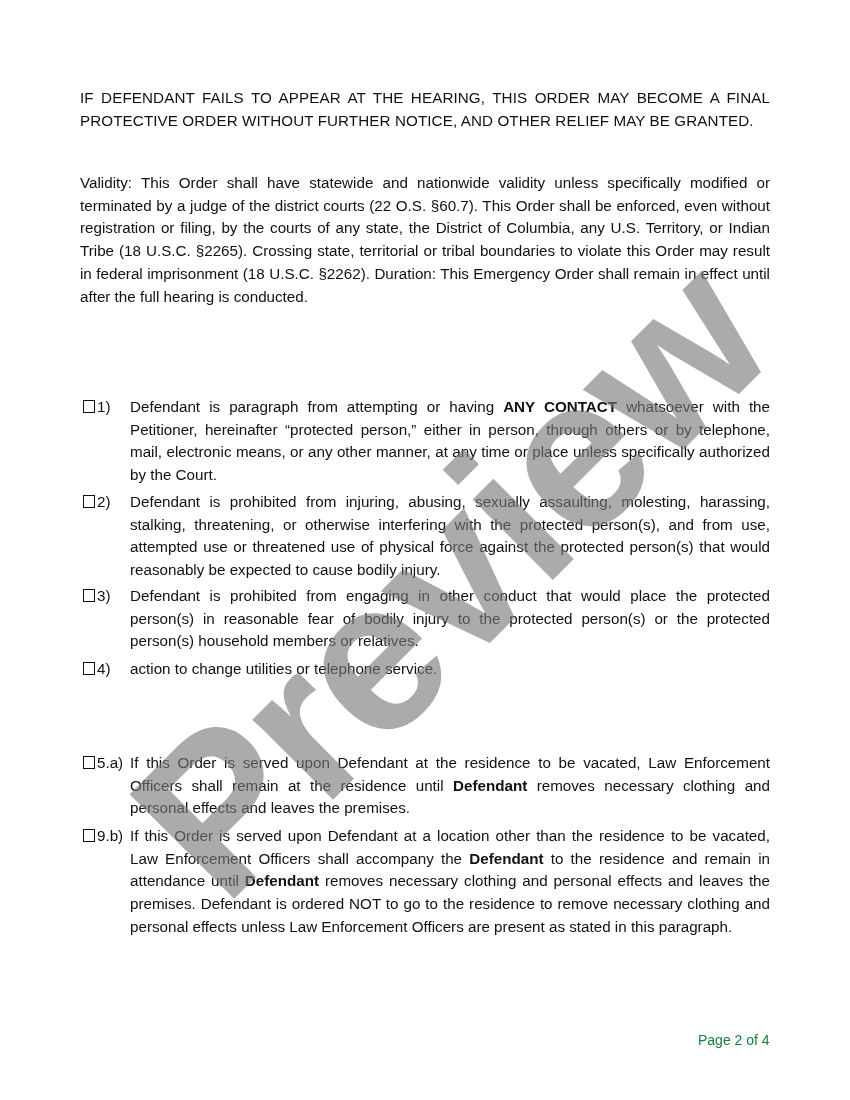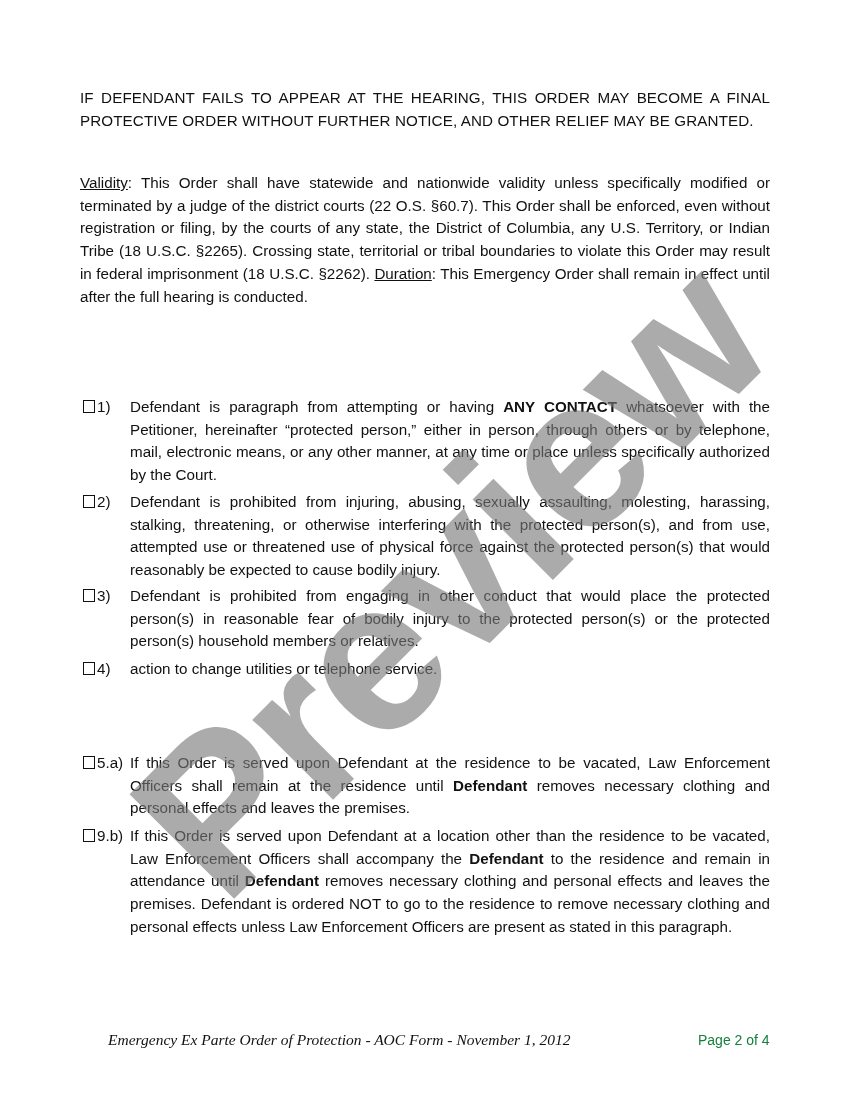--- a/index.html
+++ b/index.html
@@ -2,21 +2,21 @@
 <html><head>
   <meta charset="utf-8">
   <style>
     html, body { margin: 0; padding: 0; background: #ffffff; }
     body { width: 850px; height: 1100px; position: relative; overflow: hidden; }
     .page {
       position: absolute; left: 0; top: 0; width: 850px; height: 1100px; background: #fff;
       font-family: "Liberation Sans", sans-serif; color: #111; font-size: 15.2px;
     }
     .p { position: absolute; left: 80px; width: 690px; line-height: 22.7px; text-align: justify; }
-    .u { text-decoration: underline; }
+    .u { }
     .b { font-weight: bold; }
     .warning { top: 87px; letter-spacing: 0.1px; }
     .validity { top: 172px; }
     .heading { top: 326px; font-weight: bold; }
     .item { position: absolute; left: 80px; width: 690px; line-height: 22.7px; }
     .item .box {
       position: absolute; left: 3px; top: 4px; width: 12px; height: 13px;
       border: 1.2px solid #111; box-sizing: border-box; background: transparent;
     }
     .item .num { position: absolute; left: 17px; top: 0; }
@@ -74,17 +74,16 @@
     <span class="num">5.a)</span>
     <span class="text"><span>If this Order is served upon Defendant at the residence to be vacated, Law Enforcement Officers shall remain at the residence until </span><span class="b">Defendant</span><span> removes necessary clothing and personal effects and leaves the premises.</span></span>
   </div>
 
   <div class="item" style="top:825px;">
     <span class="box"></span>
     <span class="num">9.b)</span>
     <span class="text"><span>If this Order is served upon Defendant at a location other than the residence to be vacated, Law Enforcement Officers shall accompany the </span><span class="b">Defendant</span><span> to the residence and remain in attendance until </span><span class="b">Defendant</span><span> removes necessary clothing and personal effects and leaves the premises.  Defendant is ordered NOT to go to the residence to remove necessary clothing and personal effects unless Law Enforcement Officers are present as stated in this paragraph.</span></span>
   </div>
 
-  <div class="footer-left">Emergency Ex Parte Order of Protection - AOC Form - November 1, 2012</div>
   <div class="footer-right">Page 2 of 4</div>
 
   <div class="watermark">Preview</div>
 </div>
 
 </body></html>

